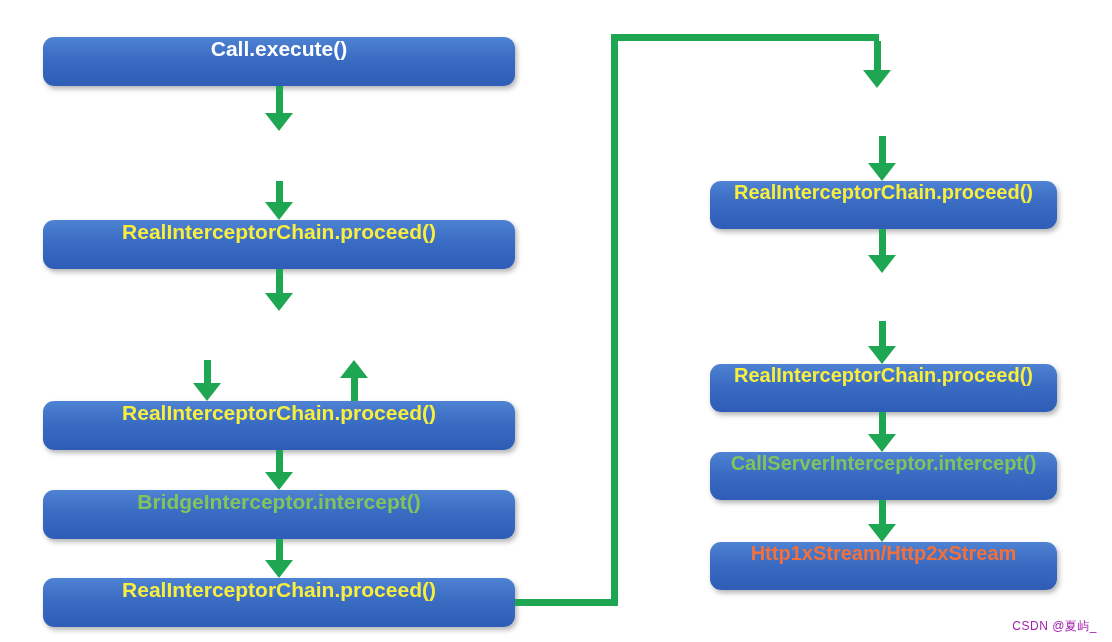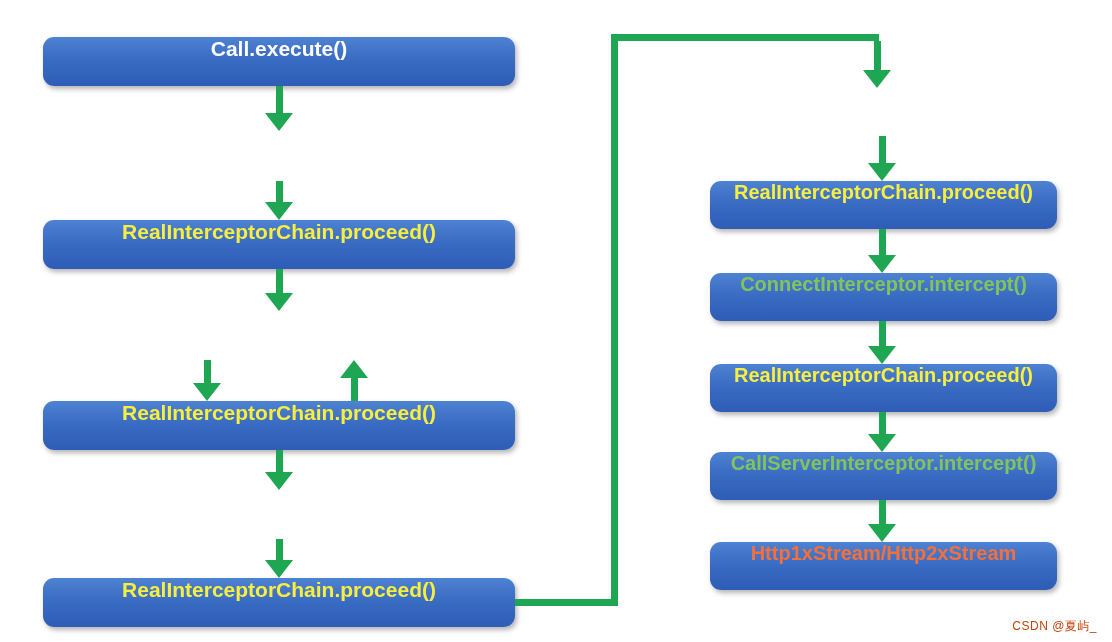--- a/index.html
+++ b/index.html
@@ -34,46 +34,46 @@
              border-left:14px solid transparent;border-right:14px solid transparent;}
   .arr.down .stem{top:0;bottom:16px;}
   .arr.down .head{bottom:0;border-top:18px solid #1fa653;}
   .arr.up .stem{top:16px;bottom:0;}
   .arr.up .head{top:0;border-bottom:18px solid #1fa653;}
   
   .seg{position:absolute;background:#1fa653;}
   
   .watermark{
     position:absolute;right:15px;top:618px;
-    font-size:12px;color:#c2410c;letter-spacing:.5px;
+    font-size:12px;color:#a21caf;letter-spacing:.5px;
   }
 </style>
 </head>
 <body>
 
 <div class="canvas">
 
   <div class="node left-col" style="top:37px">
     <span class="lbl" data-color="white">Call.execute()</span>
   </div>
   <div class="node left-col" style="top:220px">
     <span class="lbl" data-color="yellow">RealInterceptorChain.proceed()</span>
   </div>
   <div class="node left-col" style="top:401px">
     <span class="lbl" data-color="yellow">RealInterceptorChain.proceed()</span>
   </div>
+  <div class="node left-col" style="top:490px">
+    <span class="lbl" data-color="green">BridgeInterceptor.intercept()</span>
+  </div>
   <div class="node left-col" style="top:578px">
     <span class="lbl" data-color="yellow">RealInterceptorChain.proceed()</span>
   </div>
 
   <div class="node right-col" style="top:181px">
     <span class="lbl" data-color="yellow">RealInterceptorChain.proceed()</span>
-  </div>
-  <div class="node right-col" style="top:273px">
-    <span class="lbl" data-color="green">ConnectInterceptor.intercept()</span>
   </div>
   <div class="node right-col" style="top:364px">
     <span class="lbl" data-color="yellow">RealInterceptorChain.proceed()</span>
   </div>
   <div class="node right-col" style="top:452px">
     <span class="lbl" data-color="green">CallServerInterceptor.intercept()</span>
   </div>
   <div class="node right-col" style="top:542px">
     <span class="lbl" data-color="orange">Http1xStream/Http2xStream</span>
   </div>

